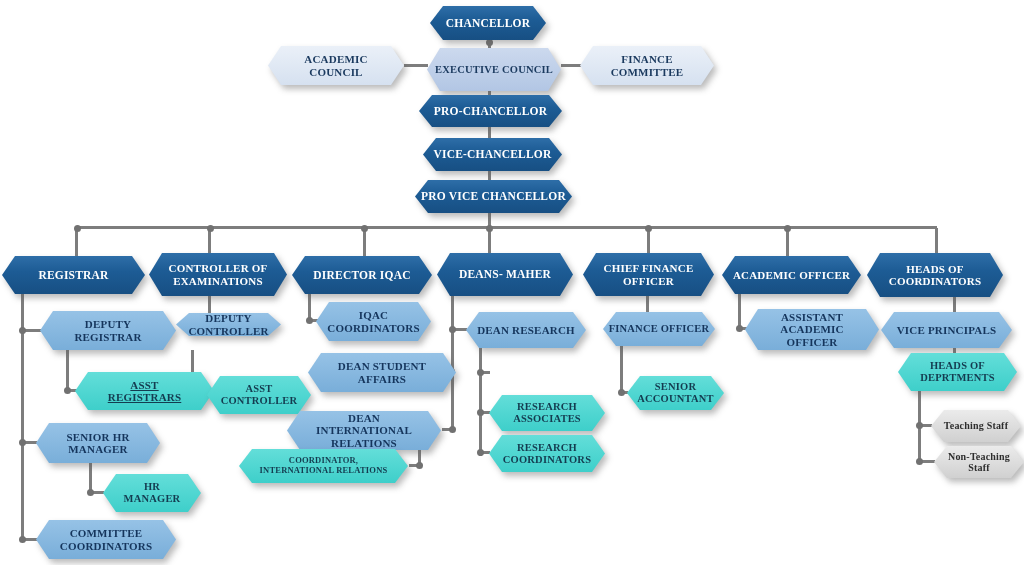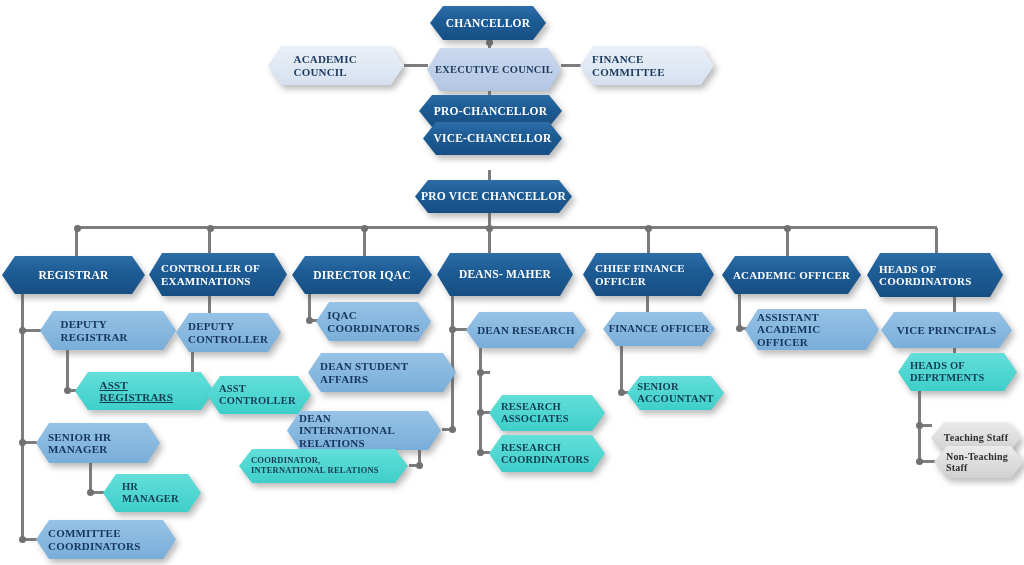--- a/index.html
+++ b/index.html
@@ -4,21 +4,21 @@
 <style>
   html,body{margin:0;padding:0;background:#ffffff;}
   #canvas{
     position:relative;width:1024px;height:565px;background:#ffffff;
     overflow:hidden;font-family:"Liberation Serif","DejaVu Serif",serif;
   }
   .node{position:absolute;z-index:2;filter:drop-shadow(3px 4px 3px rgba(90,90,90,.42));}
   .hex{
     width:100%;height:100%;box-sizing:border-box;
     clip-path:polygon(13px 0,calc(100% - 13px) 0,100% 50%,calc(100% - 13px) 100%,13px 100%,0 50%);
-    display:flex;align-items:center;justify-content:center;
+    display:flex;align-items:center;justify-content:center;text-align:center;
     font-weight:bold;line-height:1.13;letter-spacing:.2px;padding:0 12px;
   }
   .t-dark .hex{background:linear-gradient(180deg,#2e6ea8 0%,#1d5c95 40%,#174f83 100%);color:#ffffff;}
   .t-peri .hex{background:linear-gradient(180deg,#ccd9ee,#b2c6e4);color:#1b3a5f;}
   .t-pale .hex{background:linear-gradient(180deg,#eaf0f8,#d6e1f0);color:#1b3a5f;}
   .t-blue .hex{background:linear-gradient(180deg,#96c2e6,#79aed9);color:#15355c;}
   .t-teal .hex{background:linear-gradient(180deg,#63ded9,#3ecfca);color:#143c50;}
   .t-gray .hex{background:linear-gradient(180deg,#ebebeb,#d0d0d0);color:#2d2d2d;}
   .lbl{display:inline-block;}
   .lbl.nw{white-space:nowrap;}
@@ -119,21 +119,21 @@
     <div class="node t-pale" style="left: 580px; top: 46px; width: 134px; height: 39px; font-size: 11px;">
       <div class="hex">
         <span class="lbl">FINANCE COMMITTEE</span>
       </div>
     </div>
     <div class="node t-dark" style="left: 419px; top: 95px; width: 143px; height: 32px; font-size: 11.5px;">
       <div class="hex">
         <span class="lbl nw">PRO-CHANCELLOR</span>
       </div>
     </div>
-    <div class="node t-dark" style="left: 423px; top: 122px; width: 139px; height: 33px; font-size: 11.5px;">
+    <div class="node t-dark" style="left: 423px; top: 138px; width: 139px; height: 33px; font-size: 11.5px;">
       <div class="hex">
         <span class="lbl nw">VICE-CHANCELLOR</span>
       </div>
     </div>
     <div class="node t-dark" style="left: 415px; top: 180px; width: 157px; height: 33px; font-size: 11.5px;">
       <div class="hex">
         <span class="lbl nw">PRO VICE CHANCELLOR</span>
       </div>
     </div>
     <div class="node t-dark" style="left: 2px; top: 256px; width: 143px; height: 38px; font-size: 11.5px;">
@@ -189,21 +189,21 @@
     <div class="node t-teal" style="left: 103px; top: 474px; width: 98px; height: 38px; font-size: 10.5px;">
       <div class="hex">
         <span class="lbl" style="max-width: 60px;">HR MANAGER</span>
       </div>
     </div>
     <div class="node t-blue" style="left: 36px; top: 520px; width: 140px; height: 39px; font-size: 11px;">
       <div class="hex">
         <span class="lbl">COMMITTEE COORDINATORS</span>
       </div>
     </div>
-    <div class="node t-blue" style="left: 176px; top: 313px; width: 105px; height: 39px; font-size: 11px;">
+    <div class="node t-blue" style="left: 176px; top: 313px; width: 105px; height: 23px; font-size: 11px;">
       <div class="hex">
         <span class="lbl">DEPUTY CONTROLLER</span>
       </div>
     </div>
     <div class="node t-teal" style="left: 207px; top: 376px; width: 104px; height: 38px; font-size: 10.5px;">
       <div class="hex">
         <span class="lbl">ASST CONTROLLER</span>
       </div>
     </div>
     <div class="node t-blue" style="left: 316px; top: 302px; width: 115px; height: 39px; font-size: 11px;">
@@ -259,21 +259,21 @@
     <div class="node t-blue" style="left: 881px; top: 312px; width: 131px; height: 36px; font-size: 11px;">
       <div class="hex">
         <span class="lbl nw">VICE PRINCIPALS</span>
       </div>
     </div>
     <div class="node t-teal" style="left: 898px; top: 353px; width: 119px; height: 38px; font-size: 10.5px;">
       <div class="hex">
         <span class="lbl">HEADS OF DEPRTMENTS</span>
       </div>
     </div>
-    <div class="node t-gray" style="left: 931px; top: 410px; width: 90px; height: 32px; font-size: 10px; margin-top: 12px;">
+    <div class="node t-gray" style="left: 931px; top: 410px; width: 90px; height: 32px; font-size: 10px;">
       <div class="hex">
         <span class="lbl">Teaching Staff</span>
       </div>
     </div>
     <div class="node t-gray" style="left: 934px; top: 446px; width: 90px; height: 32px; font-size: 10px;">
       <div class="hex">
         <span class="lbl">Non-Teaching Staff</span>
       </div>
     </div>
   </div>

